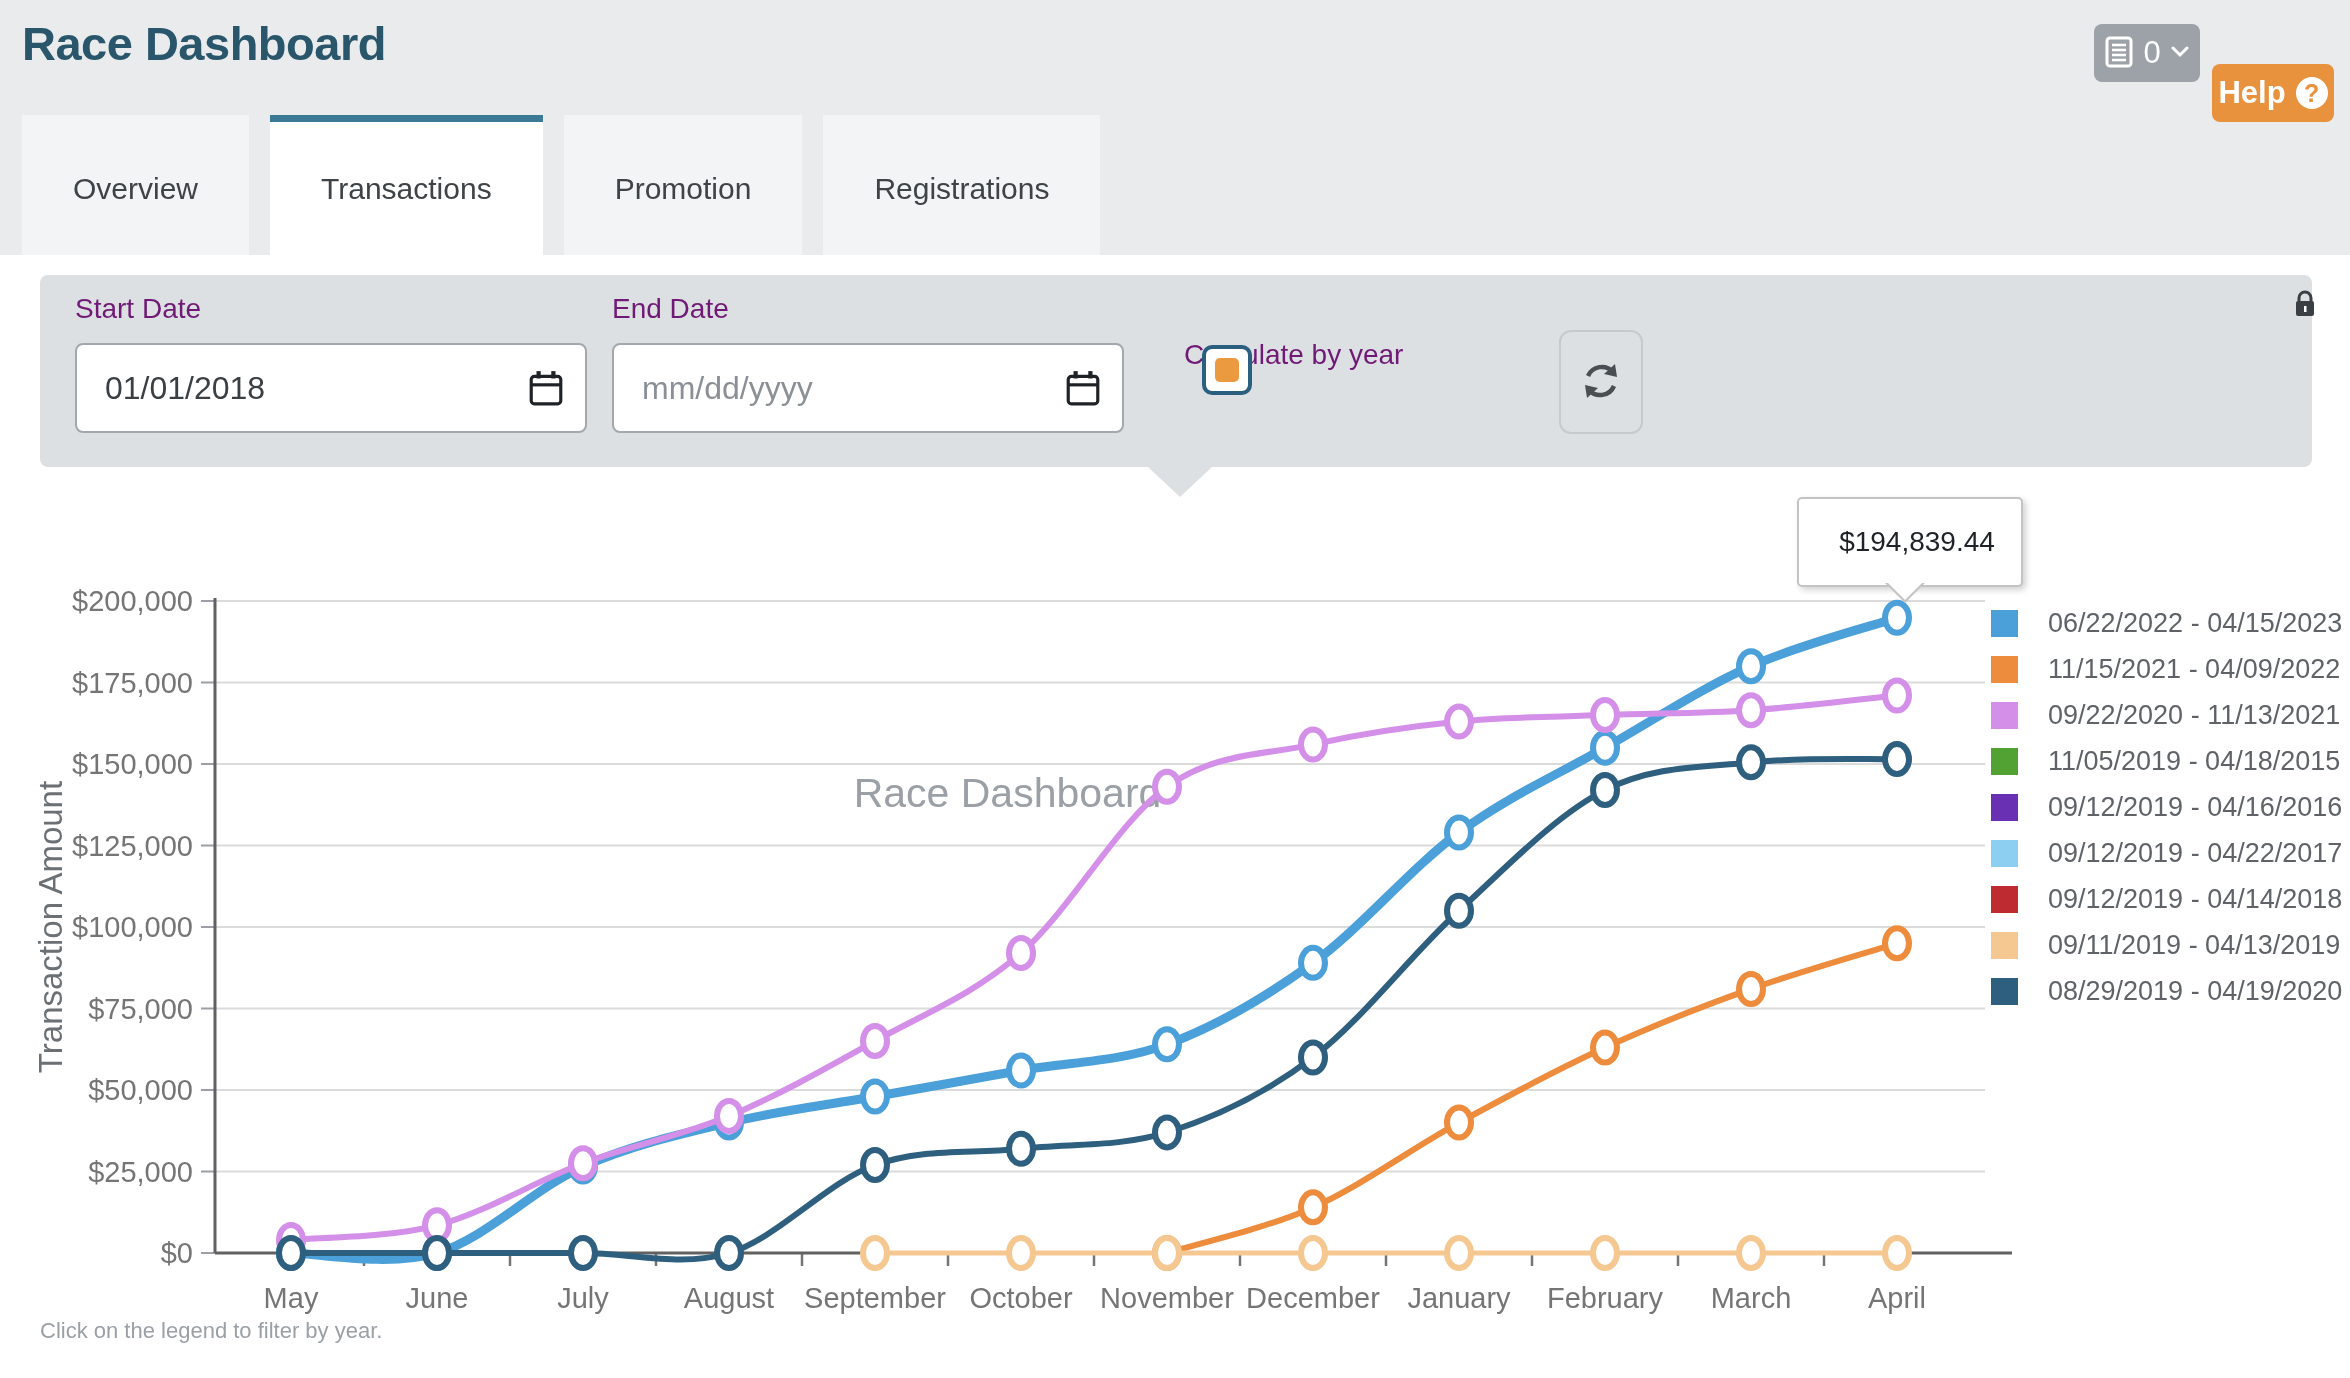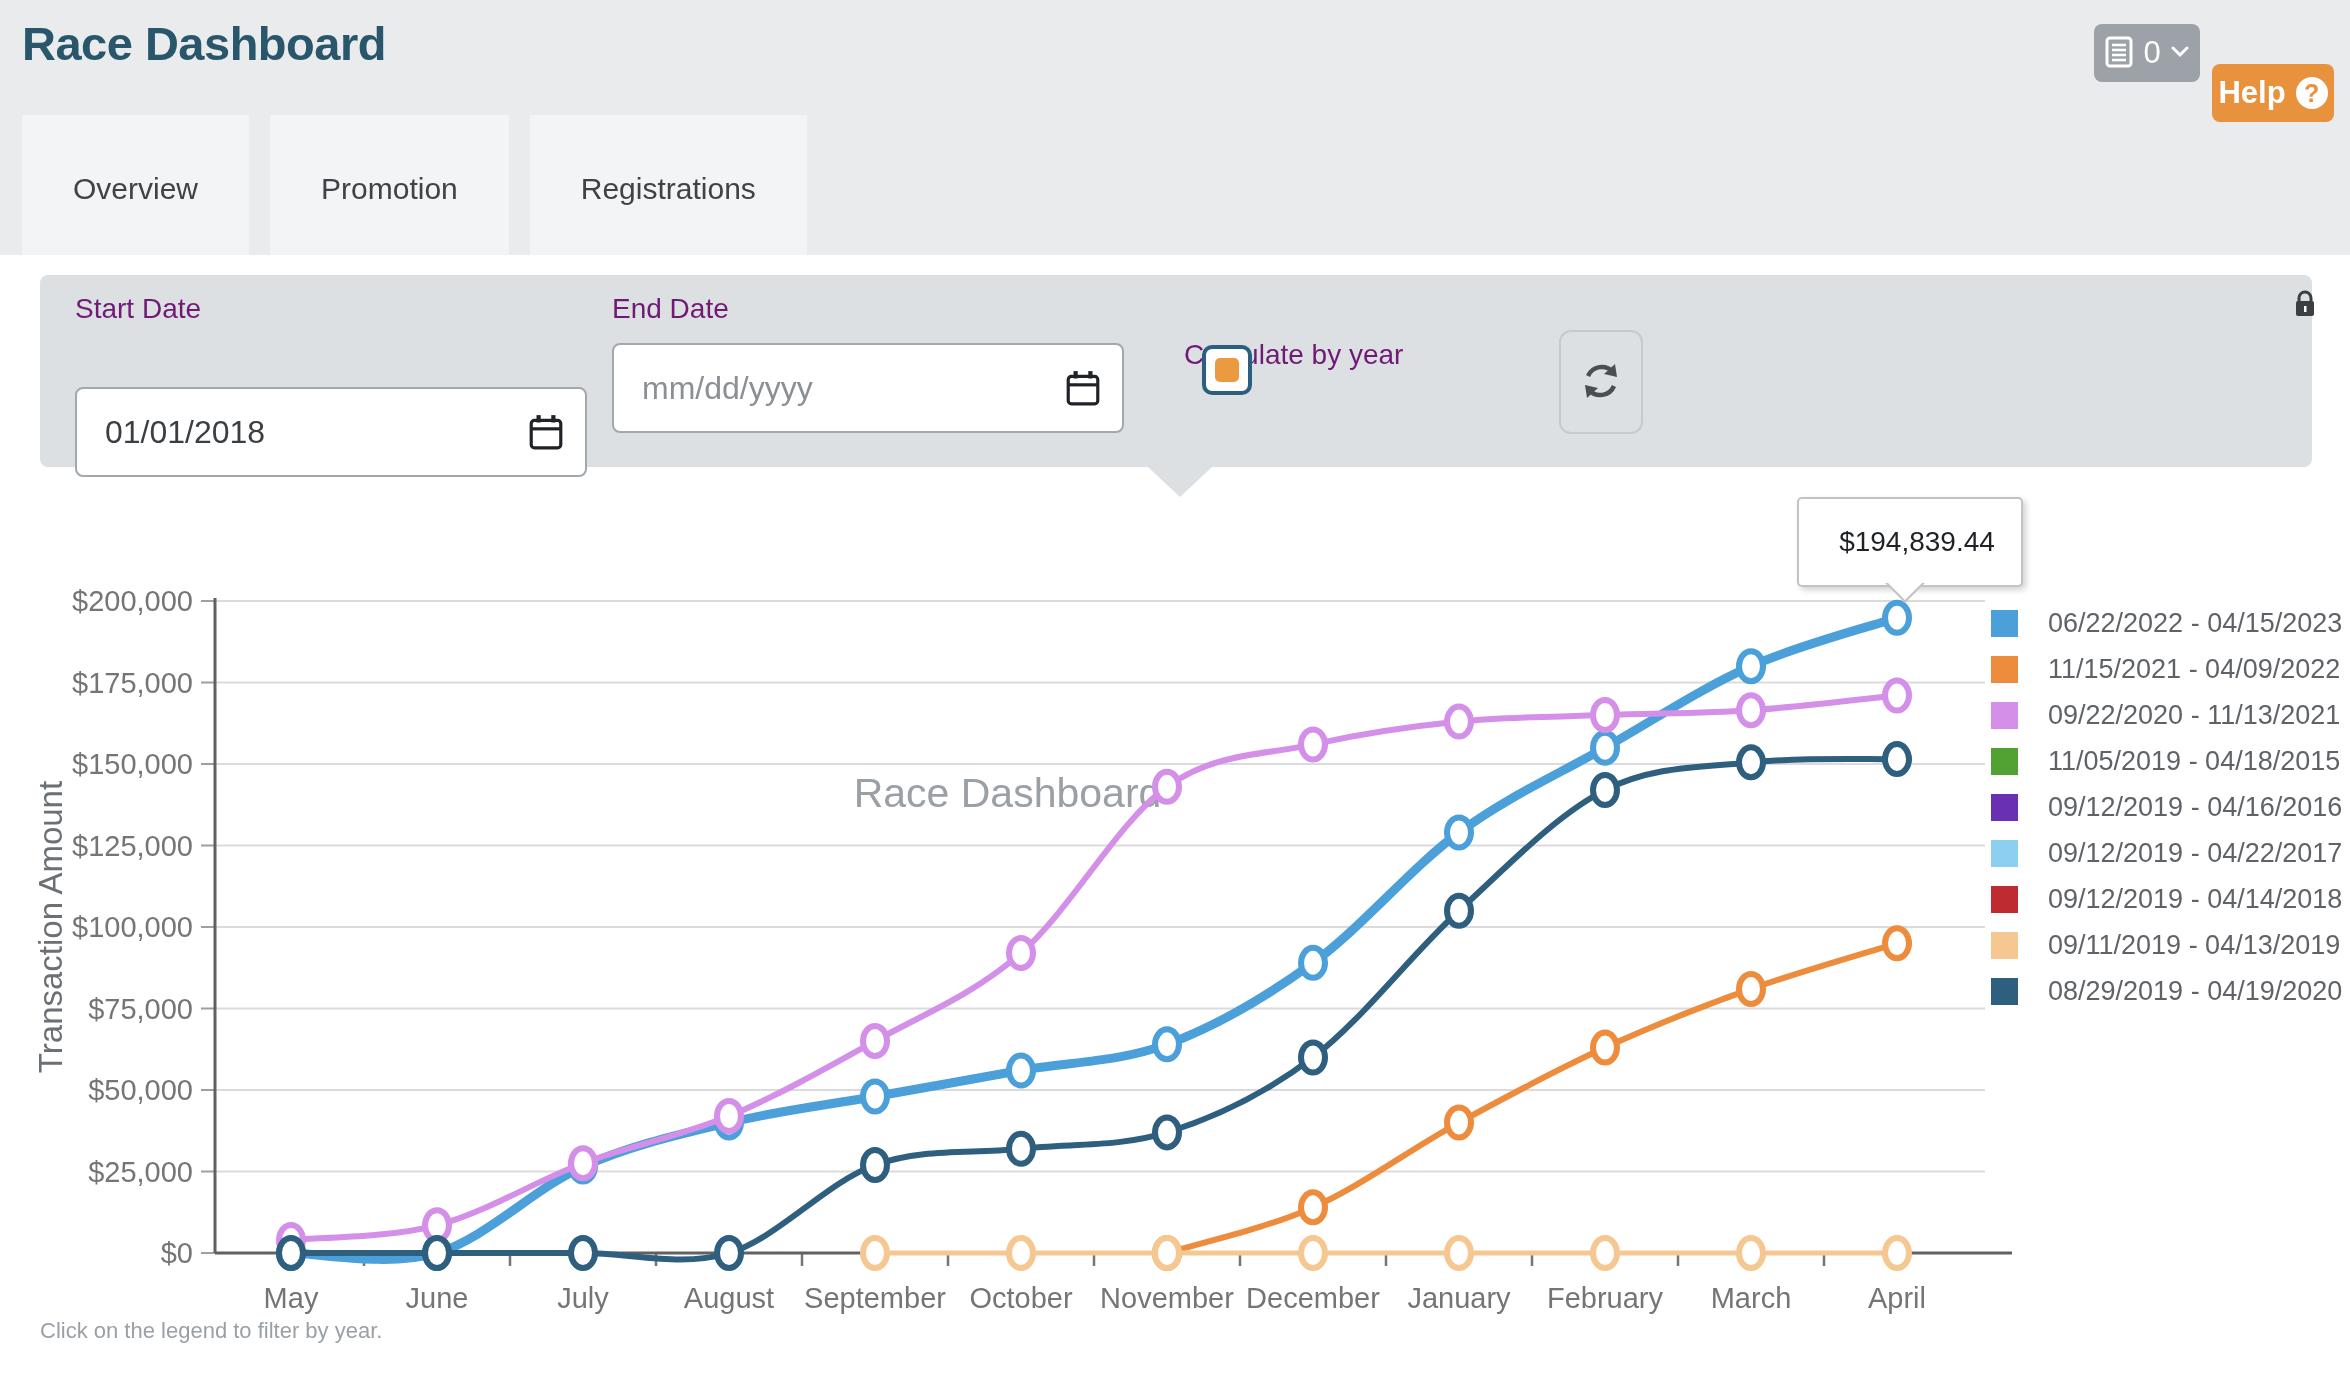--- a/index.html
+++ b/index.html
@@ -81,32 +81,33 @@
     </span>
   </button>
 
   <button class="top-btn help-btn">
     <span class="label">Help</span>
     <span class="qmark">?</span>
   </button>
 
   <div class="tabs">
     <div class="tab">Overview</div>
+    <div class="tab active">Transactions</div>
     <div class="tab">Promotion</div>
     <div class="tab">Registrations</div>
   </div>
 </div>
 
 <div class="content">
 
   <div class="filterbar">
     <div class="notch"></div>
 
     <div class="f-label" style="left:35px;">Start Date</div>
-    <div class="date-wrap" style="left:35px;margin-top:44px;">
+    <div class="date-wrap" style="left:35px;">
       <input type="text" value="01/01/2018" style="">
       <span class="cal-icon">
         <svg viewBox="0 0 34 36" width="38" height="38">
             <rect x="3" y="7" width="28" height="26" rx="3" fill="none" stroke="#1F2327" stroke-width="3"></rect>
             <line x1="3" y1="15" x2="31" y2="15" stroke="#1F2327" stroke-width="3"></line>
             <line x1="10" y1="2" x2="10" y2="9" stroke="#1F2327" stroke-width="4"></line>
             <line x1="24" y1="2" x2="24" y2="9" stroke="#1F2327" stroke-width="4"></line>
           </svg>
       </span>
     </div>

